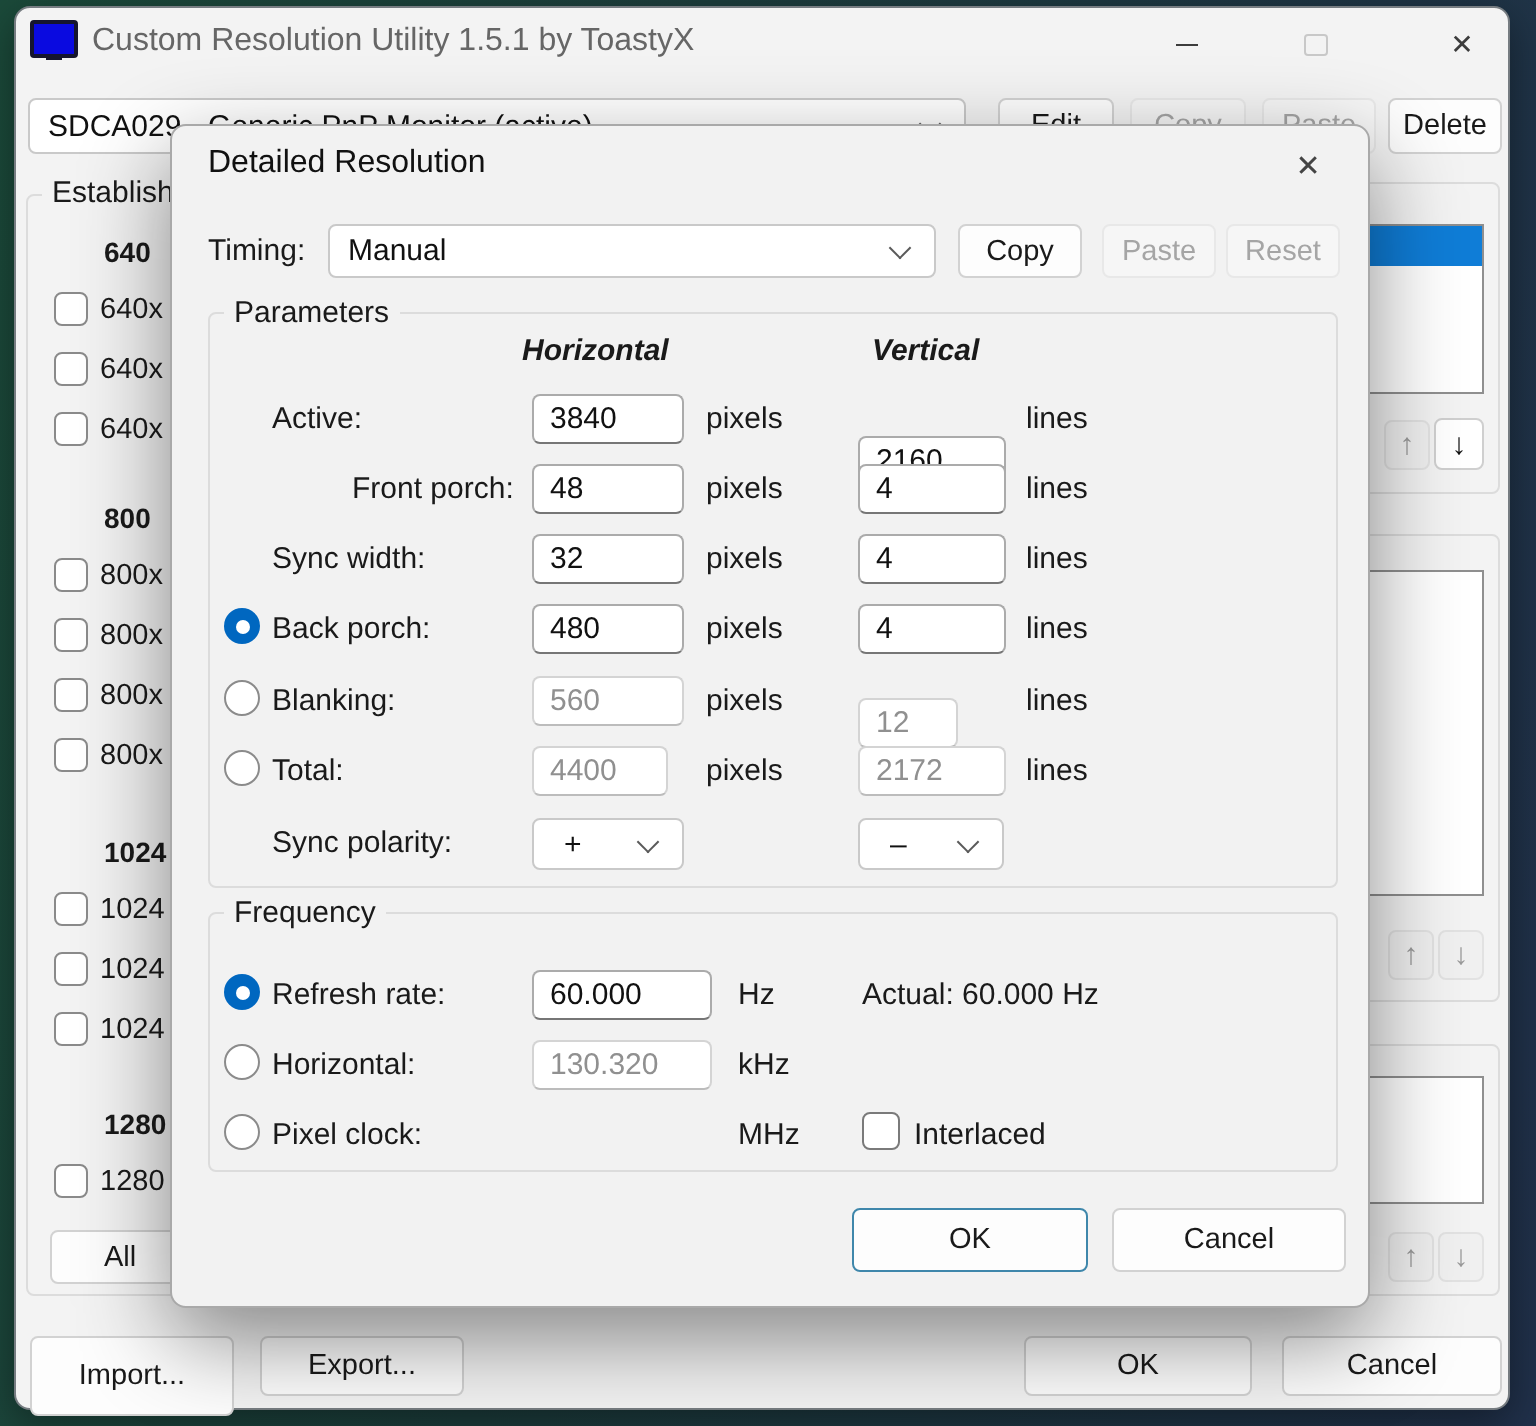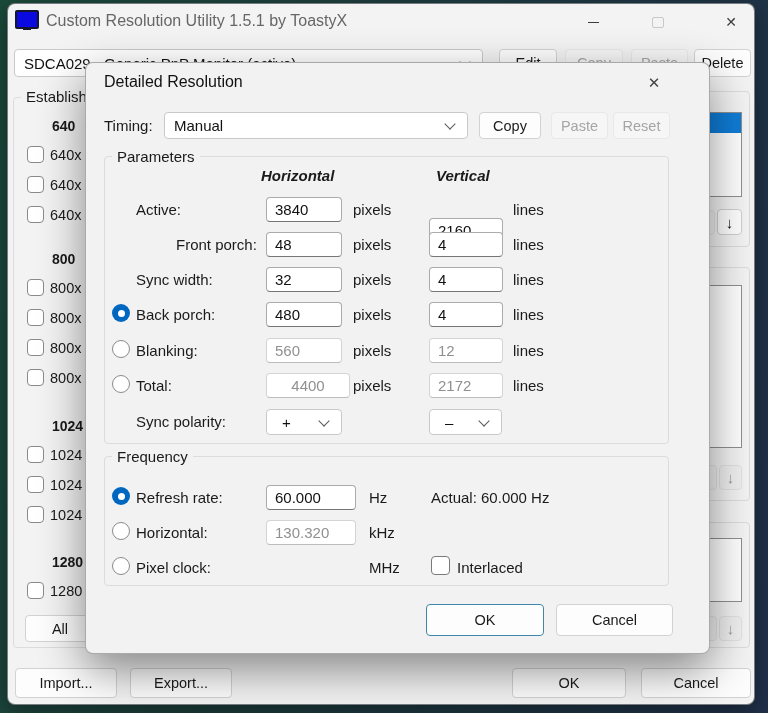--- a/index.html
+++ b/index.html
@@ -39,21 +39,21 @@
   .lbl{font-size:15px;white-space:nowrap;}
   .res-header{font-size:14px;font-weight:bold;white-space:nowrap;}
   .cb-label{font-size:14.5px;white-space:nowrap;}
   .arrow-btn{display:flex;align-items:center;justify-content:center;border-radius:4px;
     font-size:15px;font-weight:bold;box-sizing:border-box;}
   .arrow-btn.flat{background:#f0f0f0;border:1px solid #e2e2e2;color:#9a9a9a;}
   .arrow-btn.raised{background:#fff;border:1px solid #cfcfcf;color:#111;}
   .listbox{background:#fff;border:1px solid #8f8f8f;box-sizing:border-box;}
   
   .dialog{left:85px;top:62px;width:598px;height:590px;background:#f2f2f2;border-radius:8px;
-    border:1px solid rgba(0,0,0,.3);box-shadow:0 16px 45px rgba(0,0,0,.45);z-index:10;padding-left:25px;}
+    border:1px solid rgba(0,0,0,.3);box-shadow:0 16px 45px rgba(0,0,0,.45);z-index:10;}
   .dlg-title{left:18px;top:10px;font-size:16px;color:#111;}
   .dlg-close{left:554px;top:8px;width:28px;height:24px;display:flex;align-items:center;justify-content:center;
     font-size:15px;color:#444;}
   .colhead{font-size:15px;font-weight:bold;font-style:italic;}
 </style>
 </head>
 <body>
 
 <div class="stage">
 
@@ -137,21 +137,21 @@
 
   <div class="abs gbox" style="left:592px;top:522px;width:158px;height:126px;"></div>
   <div class="abs listbox" style="left:600px;top:538px;width:142px;height:64px;"></div>
   <div class="abs arrow-btn flat" style="left:694px;top:616px;width:23px;height:25px;">
       <span>↑</span>
     </div>
   <div class="abs arrow-btn flat" style="left:719px;top:616px;width:23px;height:25px;">
       <span>↓</span>
     </div>
 
-  <div class="abs btn" style="left:15px;top:668px;width:102px;height:30px;">Import...</div>
+  <div class="abs btn" style="left:15px;top:668px;width:102px;height:40px;">Import...</div>
   <div class="abs btn" style="left:130px;top:668px;width:102px;height:30px;">Export...</div>
   <div class="abs btn" style="left:512px;top:668px;width:114px;height:30px;">OK</div>
   <div class="abs btn" style="left:641px;top:668px;width:110px;height:30px;">Cancel</div>
 
   <div class="abs dialog">
     <div class="abs dlg-title">Detailed Resolution</div>
     <div class="abs dlg-close">
         <span>✕</span>
       </div>
 
@@ -191,26 +191,26 @@
     <div class="abs lbl" style="left:50px;top:243px;">Back porch:</div>
     <input class="abs textfield" style="left: 180px; top: 239px; width: 76px; height: 25px;" value="480">
     <div class="abs lbl" style="left:267px;top:243px;">pixels</div>
     <input class="abs textfield" style="left: 343px; top: 239px; width: 74px; height: 25px;" value="4">
     <div class="abs lbl" style="left:427px;top:243px;">lines</div>
 
     <div class="abs radio" style="left:26px;top:277px;"></div>
     <div class="abs lbl" style="left:50px;top:279px;">Blanking:</div>
     <input class="abs textfield dim" style="left: 180px; top: 275px; width: 76px; height: 25px;" value="560">
     <div class="abs lbl" style="left:267px;top:279px;">pixels</div>
-    <input class="abs textfield dim" style="left: 343px; top: 275px; width: 74px; height: 25px;" value="12">
+    <input class="abs textfield dim" style="left: 343px; top: 286px; width: 50px; height: 25px;" value="12">
     <div class="abs lbl" style="left:427px;top:279px;">lines</div>
 
     <div class="abs radio" style="left:26px;top:312px;"></div>
     <div class="abs lbl" style="left:50px;top:314px;">Total:</div>
-    <input class="abs textfield dim" style="left: 180px; top: 310px; width: 84px; height: 25px; text-align: center;" value="4400">
+    <input class="abs textfield dim" style="left: 180px; top: 310px; width: 68px; height: 25px;" value="4400">
     <div class="abs lbl" style="left:267px;top:314px;">pixels</div>
     <input class="abs textfield dim" style="left: 343px; top: 310px; width: 74px; height: 25px;" value="2172">
     <div class="abs lbl" style="left:427px;top:314px;">lines</div>
 
     <div class="abs lbl" style="left:50px;top:350px;">Sync polarity:</div>
     <div class="abs combo" style="left:180px;top:346px;width:76px;height:26px;padding-left:15px;">
       <span>+</span>
       <span class="chev"></span>
     </div>
     <div class="abs combo" style="left:343px;top:346px;width:73px;height:26px;padding-left:15px;">

